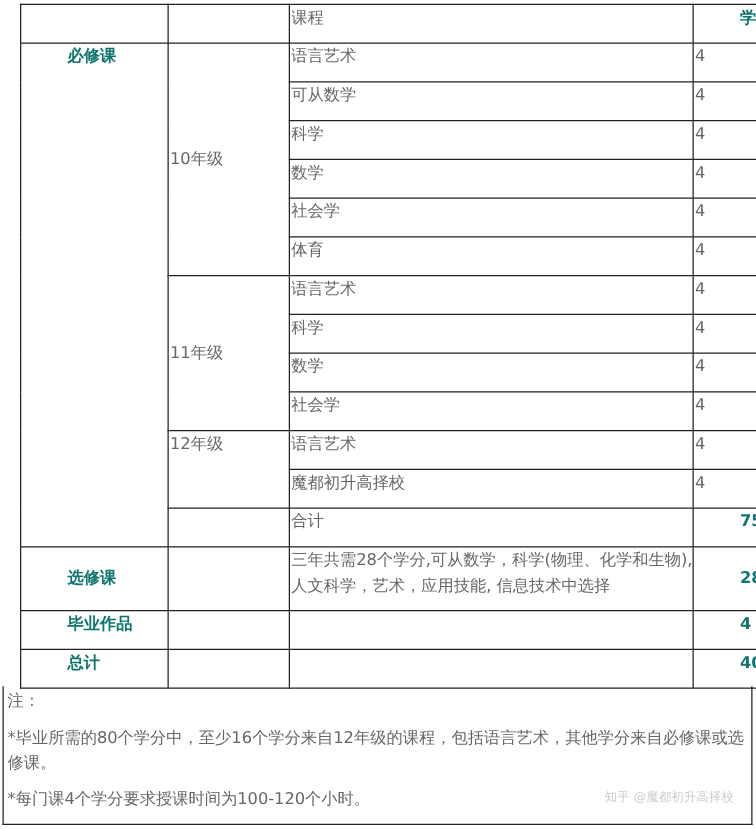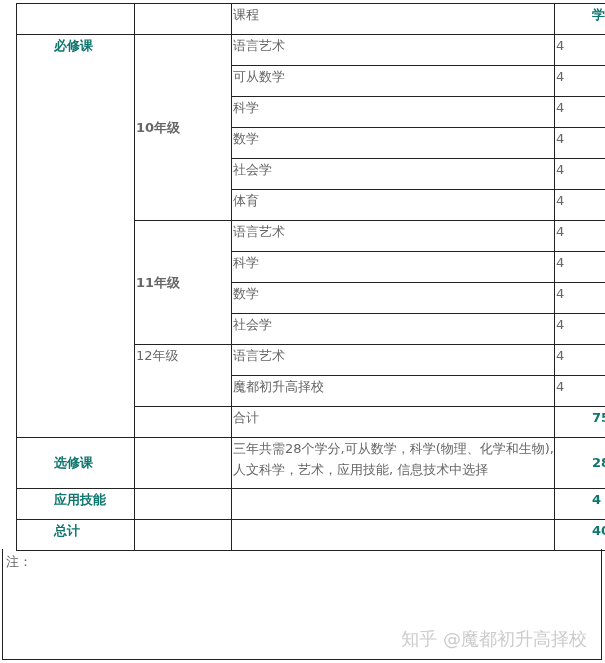--- a/index.html
+++ b/index.html
@@ -1,23 +1,23 @@
 <!DOCTYPE html>
 <html><head>
 <meta charset="utf-8">
 <style>
   html,body{margin:0;padding:0;background:#fff;}
   body{width:605px;height:663px;position:relative;font-family:"DejaVu Sans","Liberation Sans",sans-serif;color:#666;overflow:hidden;}
   table{position:absolute;left:16px;top:3px;border-collapse:collapse;width:602px;table-layout:fixed;}
   td{border:1px solid #222;font-size:13px;vertical-align:top;padding:0 0 0 1px;height:30px;line-height:22px;color:#666;}
   td.b{font-weight:bold;color:#0f766e;padding-left:37px;}
-  td.vc{vertical-align:middle;font-weight:bold;}
+  td.vc{vertical-align:middle;}
   .note{position:absolute;left:2px;top:549px;width:600px;height:111px;border:1px solid #222;border-top:none;box-sizing:border-box;font-size:13px;color:#666;line-height:20px;padding:0 3px;}
   .note p{margin:0;}
-  .wm{position:absolute;right:14px;top:80px;color:#ccc;font-size:18px;}
+  .wm{position:absolute;right:14px;top:80px;color:#ccc;font-size:10px;}
 </style>
 </head>
 <body>
 
 <table>
 <colgroup>
       <col style="width:118px">
       <col style="width:97px">
       <col style="width:323px">
       <col style="width:64px">
@@ -86,30 +86,32 @@
   <td>合计</td>
   <td class="b">75</td>
 </tr>
 <tr>
   <td class="b vc" style="height:50px">选修课</td>
   <td></td>
   <td style="line-height:21px">三年共需28个学分,可从数学，科学(物理、化学和生物),人文科学，艺术，应用技能, 信息技术中选择</td>
   <td class="b vc">28</td>
 </tr>
 <tr>
-  <td class="b">应用技能</td>
+  <td class="b">毕业作品</td>
   <td></td>
         <td></td>
   <td class="b">4</td>
 </tr>
 <tr>
   <td class="b">总计</td>
   <td></td>
         <td></td>
   <td class="b">40</td>
 </tr>
 </tbody>
   </table>
 
 <div class="note">
   <p style="margin-top:3px">注：</p>
+  <p style="margin-top:9px">*毕业所需的80个学分中，至少16个学分来自12年级的课程，包括语言艺术，其他学分来自必修课或选修课。</p>
+  <p style="margin-top:9px">*每门课4个学分要求授课时间为100-120个小时。</p>
   <span class="wm">知乎 @魔都初升高择校</span>
 </div>
 
 </body></html>

